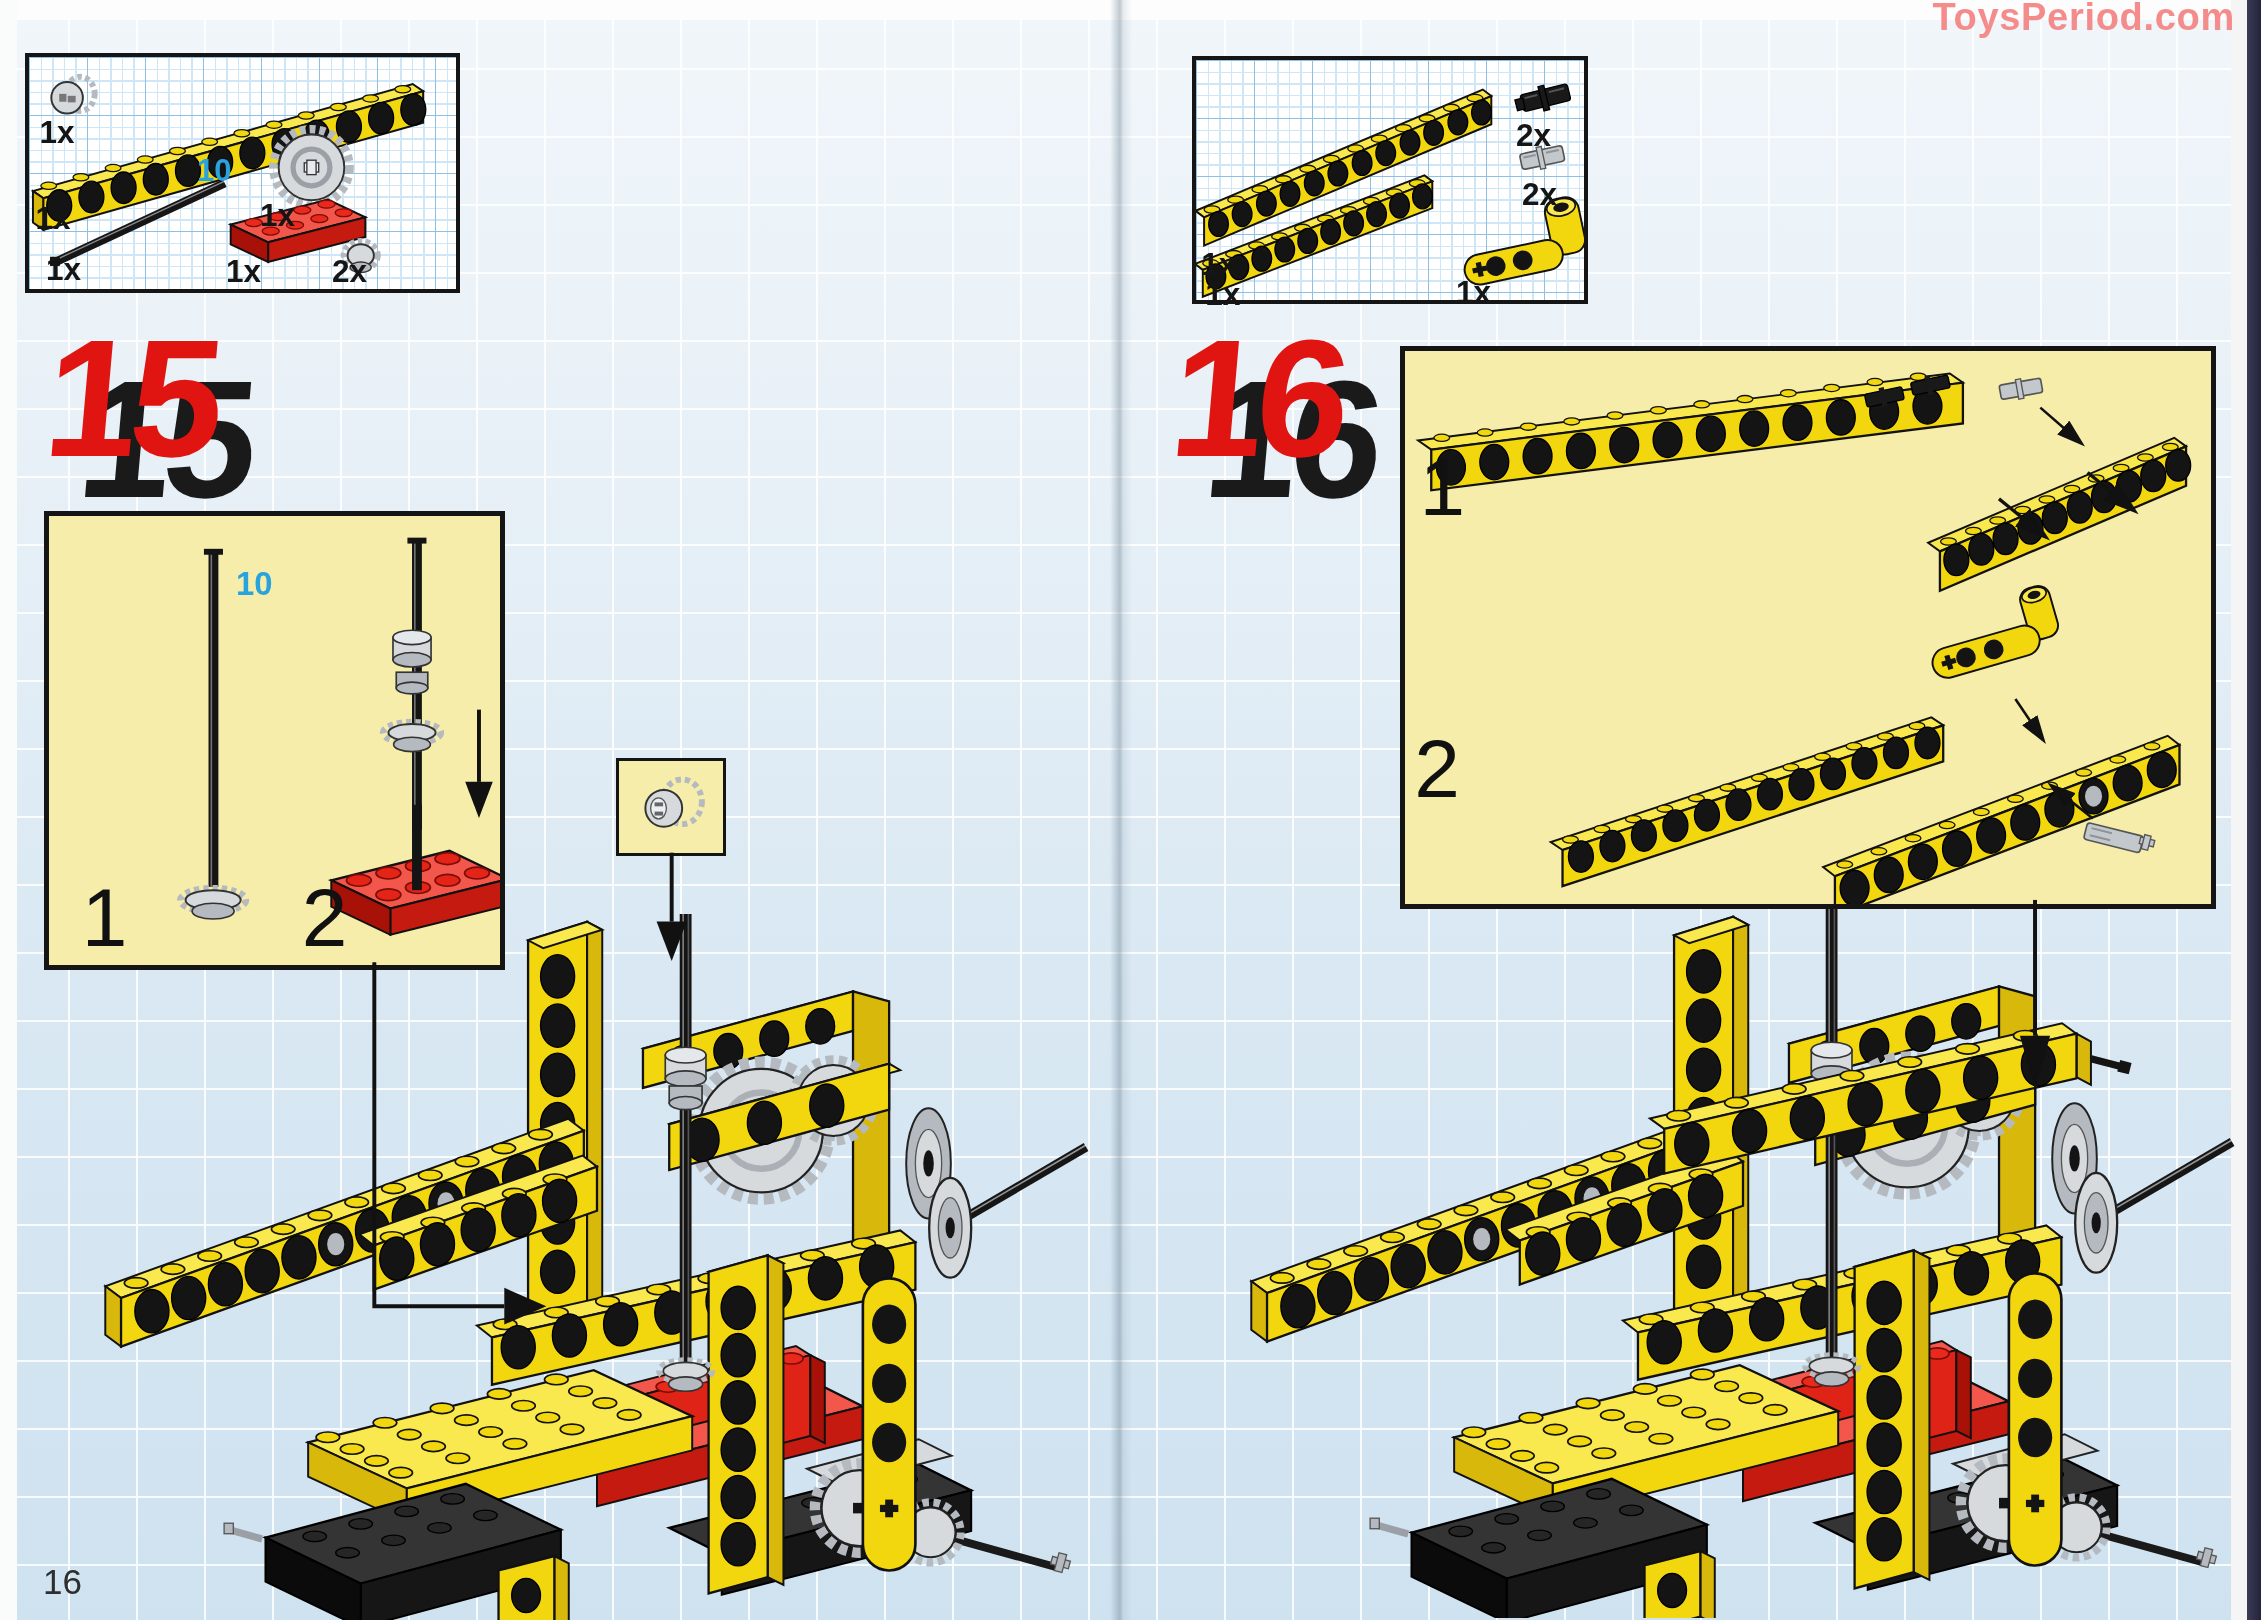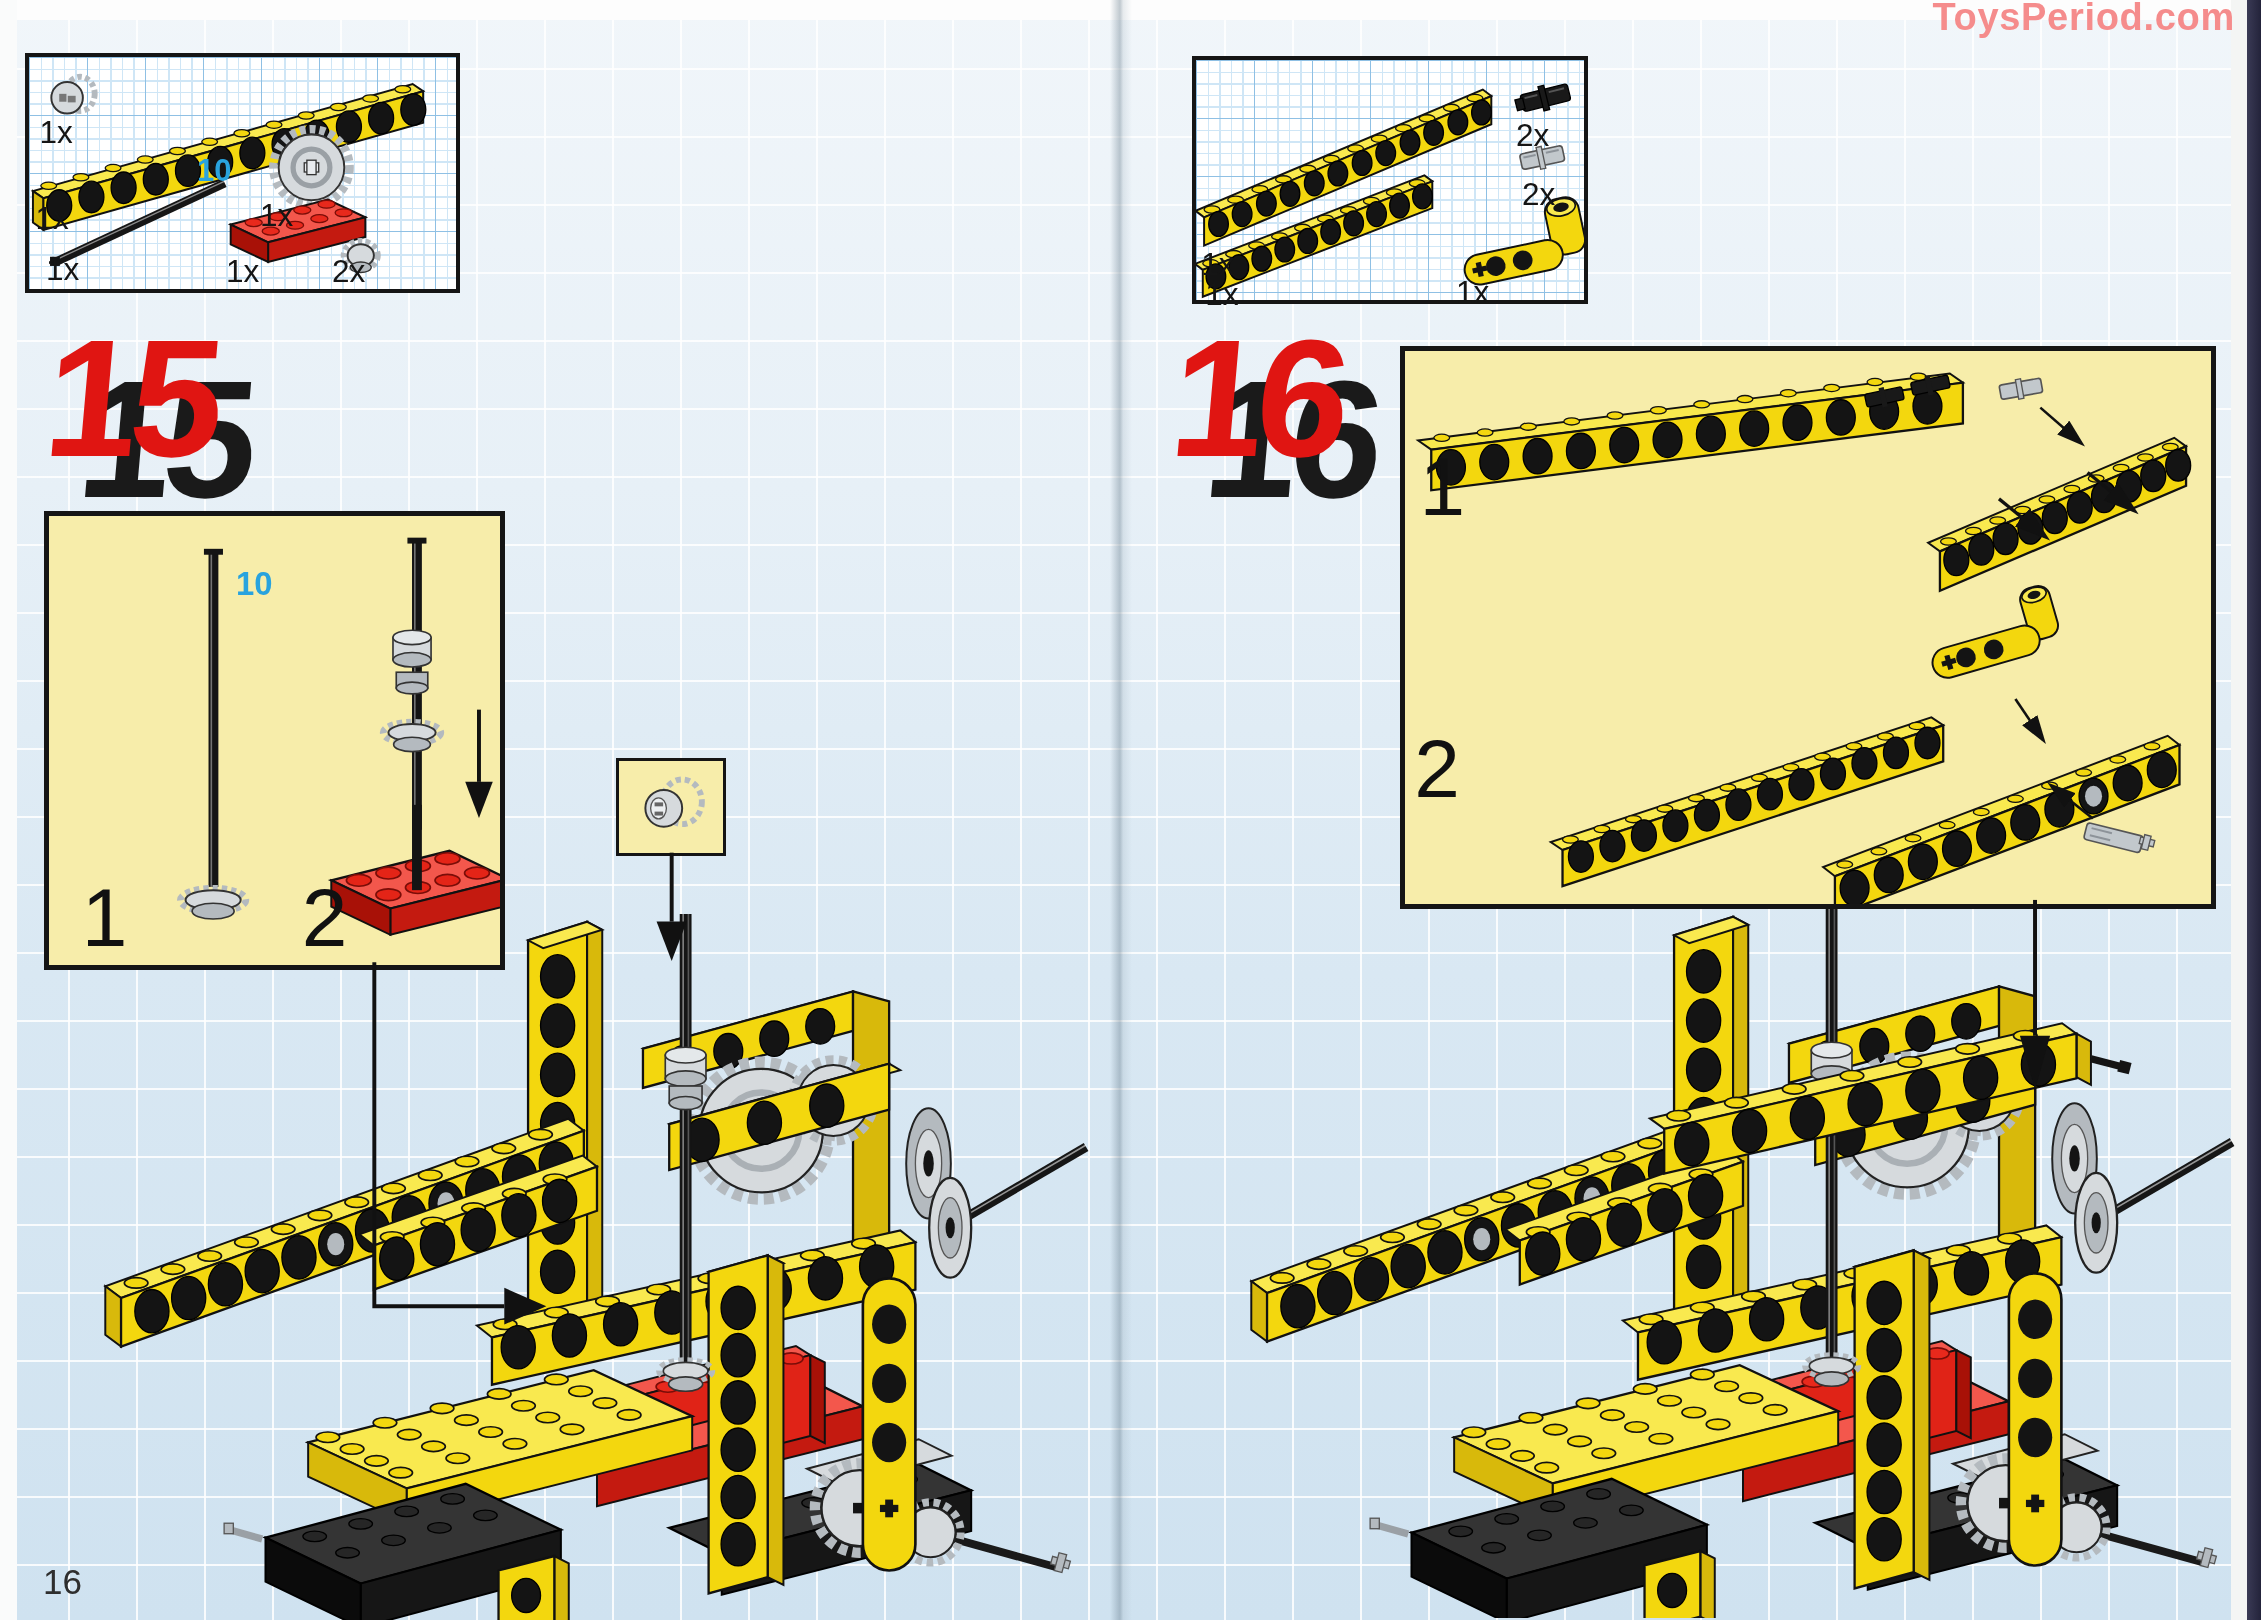--- a/index.html
+++ b/index.html
@@ -23,21 +23,21 @@
   
   .parts-box{
     border:4.6px solid #151515;background-color:#fff;
     background-image:
       repeating-linear-gradient(to right,#8fc0e4 0 1.3px,rgba(0,0,0,0) 1.3px 58px),
       repeating-linear-gradient(to bottom,#8fc0e4 0 1.3px,rgba(0,0,0,0) 1.3px 58px),
       repeating-linear-gradient(to right,#cfe6f6 0 1.3px,rgba(0,0,0,0) 1.3px 11.6px),
       repeating-linear-gradient(to bottom,#cfe6f6 0 1.3px,rgba(0,0,0,0) 1.3px 11.6px);
   }
   .inset-box{border:5.3px solid #151515;background:#f7edaa;}
-  .qty{position:absolute;font-size:31.5px;font-weight:normal;color:#151515;line-height:1;}
+  .qty{position:absolute;font-size:31.5px;font-weight:bold;color:#151515;line-height:1;}
   .axle-num{position:absolute;font-size:31px;font-weight:bold;color:#29a3de;line-height:1;}
   .step-big{
     font-size:167px;font-weight:bold;line-height:.85;color:#e01512;
     transform:skewX(-5deg);letter-spacing:-7.9px;
     text-shadow:37px 41px 0 #1a1a1a;
   }
   .pagenum{font-size:35px;color:#2e2e2e;line-height:1;}
   svg{display:block;}
   svg text{font-family:"Liberation Sans","DejaVu Sans",sans-serif;}
 </style>

